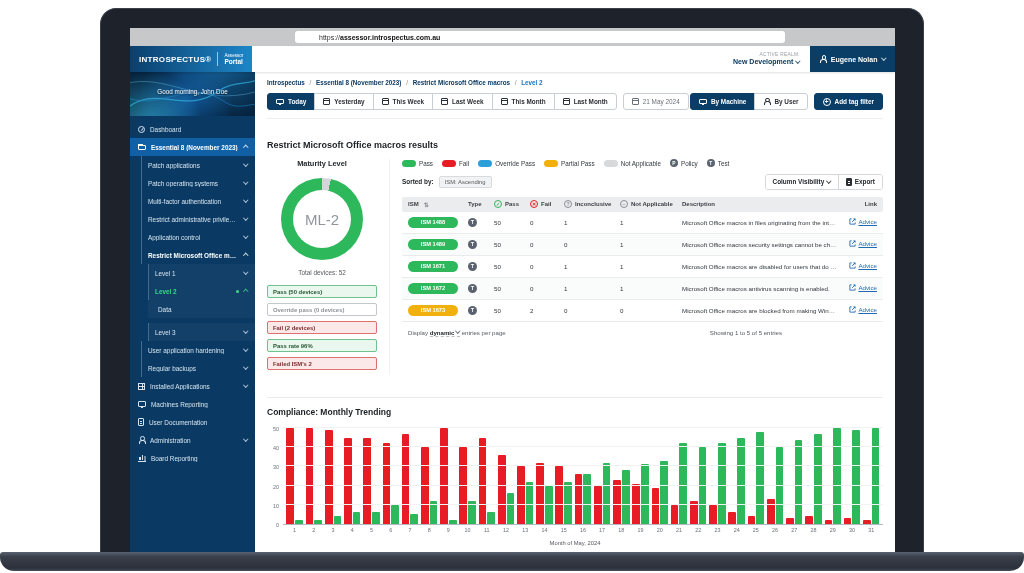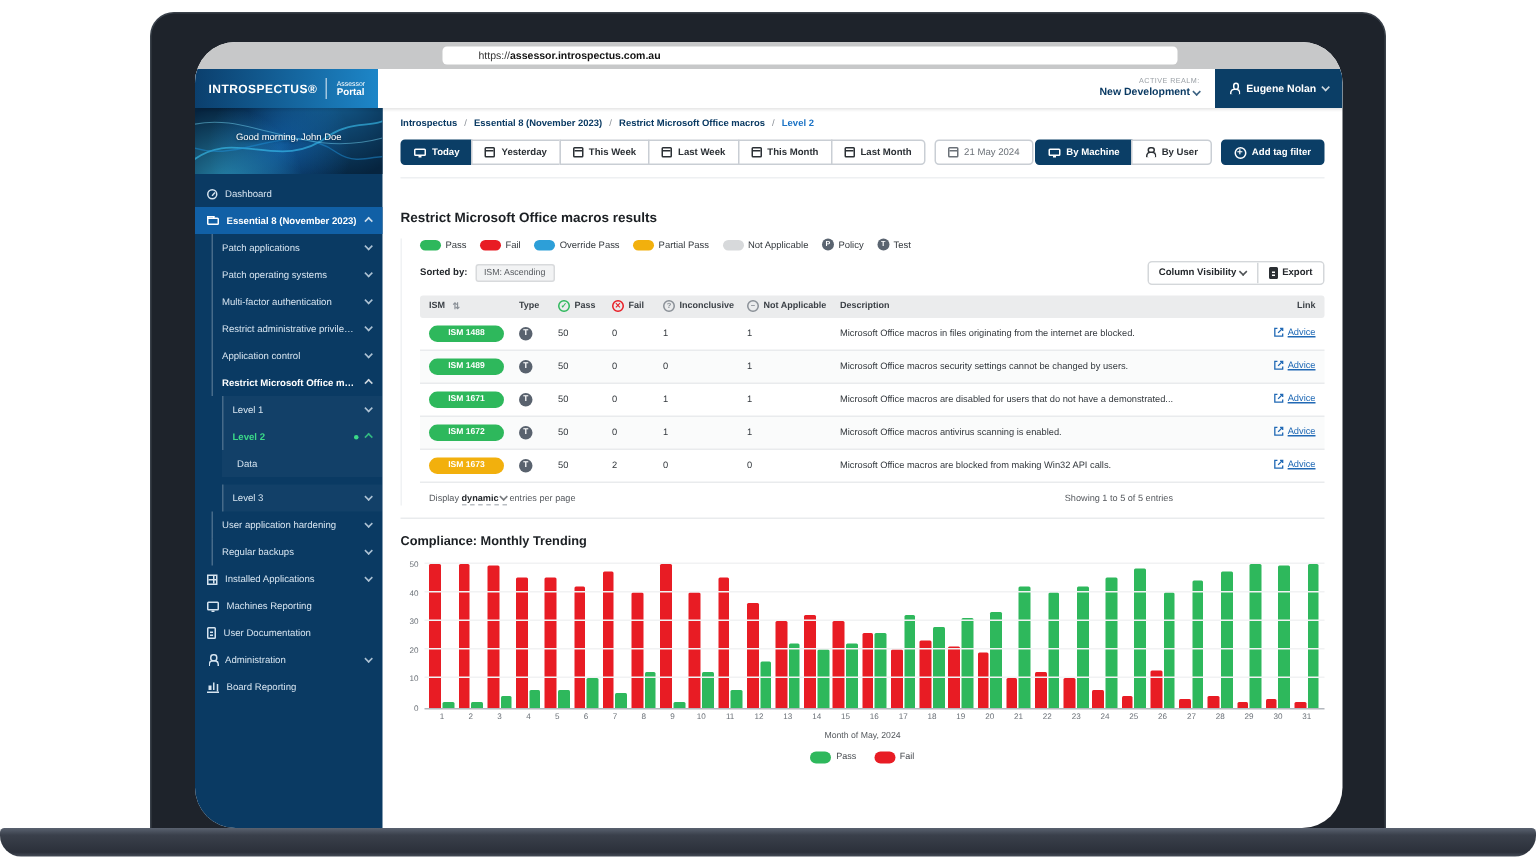--- a/index.html
+++ b/index.html
@@ -8,21 +8,21 @@
   .stage { position:relative; width:1024px; height:573px; }
 
   
   .lid { position:absolute; left:100px; top:8px; width:824px; height:545px;
          background:#1e232b; border:1px solid #394049; border-bottom:none;
          border-radius:16px 16px 0 0; }
   .base { position:absolute; left:0; top:552px; width:1024px; height:19px;
           background:linear-gradient(180deg,#5a6270 0%,#3a404b 25%,#2b303a 85%,#454c57 100%);
           border-radius:3px 3px 14px 14px; }
   .screen { position:absolute; left:130px; top:28px; width:765px; height:524px;
-            background:#fff; overflow:hidden; display:flex; flex-direction:column;border-radius:27px; }
+            background:#fff; overflow:hidden; display:flex; flex-direction:column; }
 
   
   .chrome { height:18px; background:#c7c8c9; flex:none; display:flex; align-items:center; }
   .url-pill { width:490px; height:12px; margin-left:165px; background:#fff; border-radius:3px;
               display:flex; align-items:center; padding-left:24px; font-size:7px; color:#333; }
   .url-pill b { color:#111; }
 
   
   .app-header { height:26px; flex:none; background:#fff; display:flex; align-items:center;
                 box-shadow:0 1px 2px rgba(0,0,0,.12); position:relative; z-index:5; }
@@ -160,21 +160,21 @@
   .type-ico { width:9px; height:9px; border-radius:50%; background:#59626e; color:#fff; font-size:5.5px;
               font-weight:bold; display:flex; align-items:center; justify-content:center; }
   .advice { color:#2069b5; text-decoration:underline; display:inline-flex; align-items:center; gap:2px; cursor:pointer; }
 
   .tfoot { display:flex; align-items:center; font-size:6.1px; color:#55595e; padding:7px 6px 0 6px; }
   .tfoot b { color:#24282c; }
   .showing { margin-left:auto; margin-right:95px; }
   .dyn-sel { display:inline-flex; align-items:center; gap:2px; border-bottom:1px dashed #b9bec3; cursor:pointer; }
 
   
-  .chart-section { margin-top:8px; border-top:1px solid #e9ebed; padding-top:9px; }
+  .chart-section { margin-top:22px; border-top:1px solid #e9ebed; padding-top:9px; }
   .chart-title { font-size:8.5px; font-weight:bold; color:#1b1f23; margin-bottom:12px; }
   .chart-wrap { display:flex; }
   .y-axis { width:16px; flex:none; position:relative; height:96px; }
   .ytick { position:absolute; right:4px; font-size:5.4px; color:#6b7178; transform:translateY(3px); }
   .plot { flex:1; position:relative; height:96px; border-bottom:1px solid #b3b8be; }
   .gridline { position:absolute; left:0; right:0; height:1px; background:#f1f2f3; }
   .groups { position:absolute; inset:0; display:flex; align-items:flex-end; padding:0 2px; }
   .bargroup { flex:1; display:flex; align-items:flex-end; justify-content:center; gap:1px; height:100%; }
   .bar { width:40%; border-radius:1px 1px 0 0; }
   .x-labels { display:flex; margin-left:16px; padding:0 2px; margin-top:2px; }
@@ -366,20 +366,34 @@
             <button class="fbtn navy solo" id="add-tag">
                 <span class="ic ic-plus">+</span>
                 <span>Add tag filter</span>
               </button>
           </div>
         </div>
 
         <div class="page-title">Restrict Microsoft Office macros results</div>
 
         <div class="panel-row">
+          <div class="maturity">
+            <div class="m-head">Maturity Level</div>
+            <div class="donut" id="donut" style="background: conic-gradient(rgb(210, 214, 217) 0deg, rgb(210, 214, 217) 3.5%, rgb(46, 184, 92) 3.5%, rgb(46, 184, 92) 100%);">
+              <div class="donut-label">ML-2</div>
+            </div>
+            <div class="m-total">Total devices: 52</div>
+            <div id="maturity-pills">
+                <div class="m-pill green">Pass (50 devices)</div>
+                <div class="m-pill gray">Override pass (0 devices)</div>
+                <div class="m-pill red">Fail (2 devices)</div>
+                <div class="m-pill green">Pass rate 96%</div>
+                <div class="m-pill red">Failed ISM's 2</div>
+              </div>
+          </div>
 
           <div class="results">
             <div class="legend" id="status-legend">
                 <span class="legend-item">
                   <span class="sw-pill" style="background: rgb(46, 184, 92);"></span>
                   <span>Pass</span>
                 </span>
                 <span class="legend-item">
                   <span class="sw-pill" style="background: rgb(232, 28, 36);"></span>
                   <span>Fail</span>

